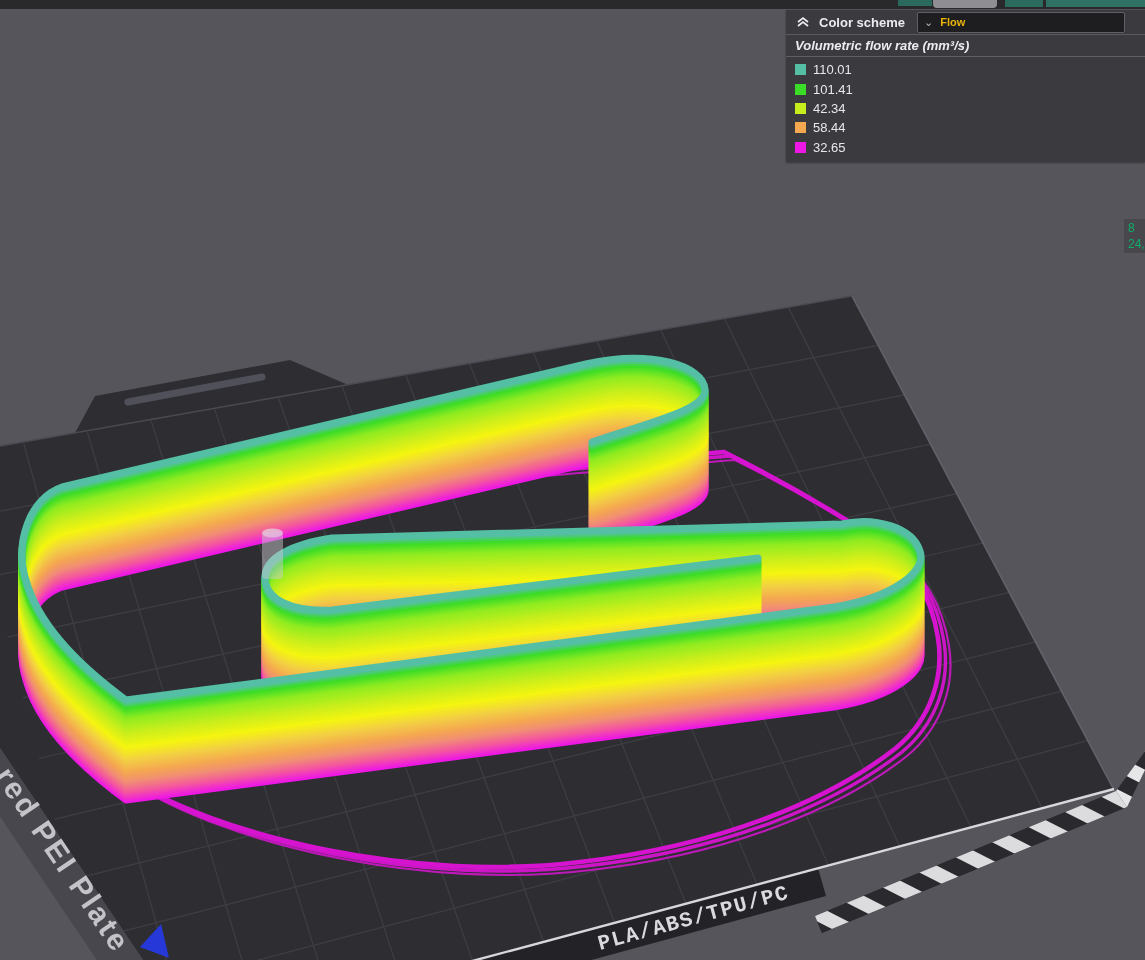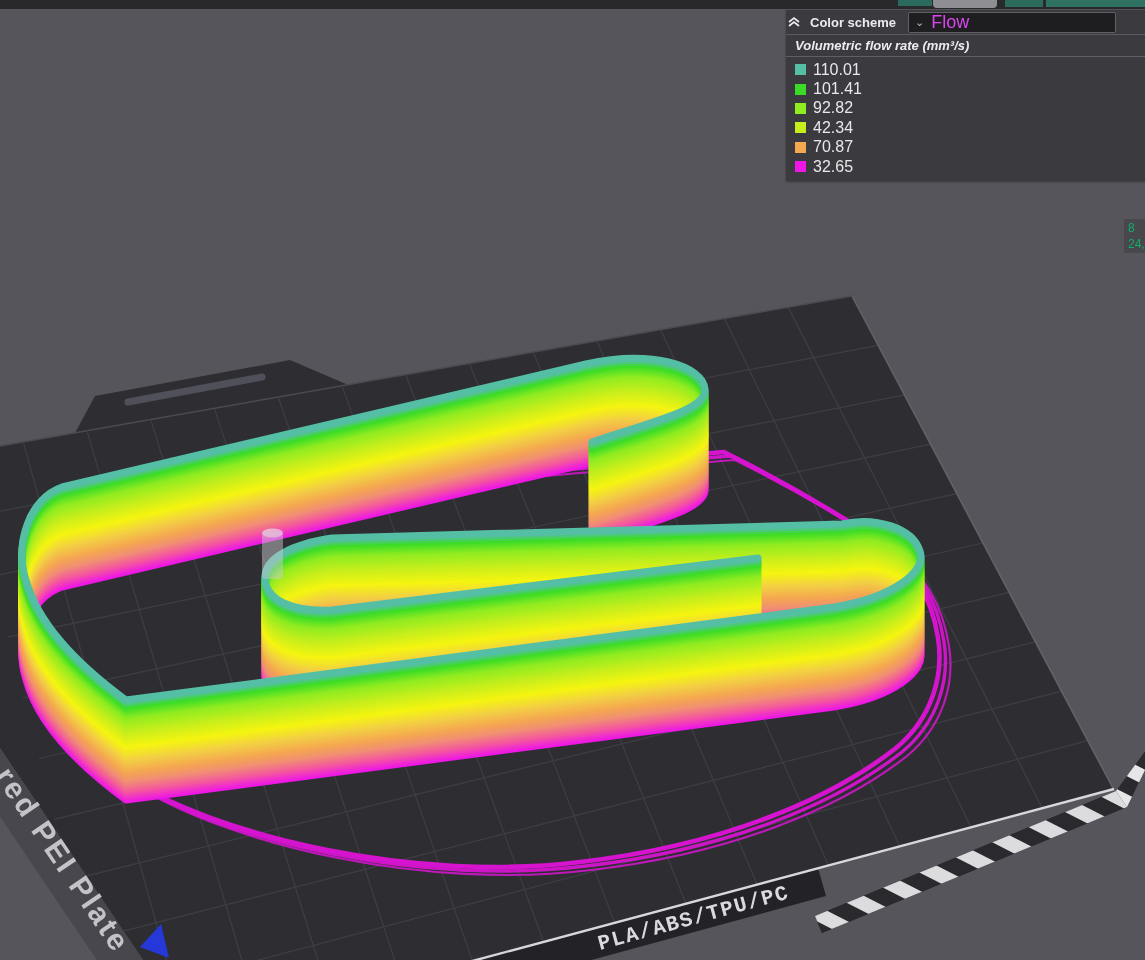--- a/index.html
+++ b/index.html
@@ -5,34 +5,34 @@
   html,body{margin:0;padding:0;background:#222;}
   #stage{position:relative;width:1145px;height:960px;overflow:hidden;
          background:#55555B;font-family:"Liberation Sans",sans-serif;}
   svg text{user-select:none;}
   
   #topbar{position:absolute;left:0;top:0;width:1145px;height:9px;background:#29292C;z-index:5;}
   #topbar .frag{position:absolute;top:0;}
   
   #legend-panel{position:absolute;left:786px;top:10px;width:359px;background:#3A3A3F;
     z-index:6;color:#ECECEF;box-shadow:0 1px 2px rgba(0,0,0,.35);}
-  .lp-header{display:flex;align-items:center;height:24px;}
+  .lp-header{display:flex;align-items:center;height:24px;padding-left:9px;}
   .lp-collapse{width:16px;height:16px;display:inline-block;cursor:pointer;}
   .lp-title{font-size:13px;font-weight:bold;margin-left:8px;white-space:nowrap;}
   .lp-dd{margin-left:12px;flex:0 0 auto;width:200px;height:19px;background:#1E1E21;
     border:1px solid #606066;border-radius:2px;display:flex;align-items:center;
     padding-left:6px;cursor:pointer;}
   .lp-dd .chev{color:#B9B9BE;font-size:11px;margin-right:7px;line-height:1;}
-  .lp-dd .val{font-size:18px;color:#d946ef;}
+  .lp-dd .val{font-size:11px;color:#eab308;font-weight:bold;}
   .lp-sub{border-top:1px solid #5A5A61;border-bottom:1px solid #5F5F66;
     font-size:13px;font-weight:bold;padding:3px 0 3px 9px;font-style:italic;}
   .lp-rows{padding:3px 0 5px 9px;}
   .lp-row{display:flex;align-items:center;height:19.4px;}
   .lp-swatch{width:11px;height:11px;flex:0 0 11px;margin-right:7px;}
-  .lp-val{font-size:16px;color:#E8E8EA;}
+  .lp-val{font-size:13px;color:#E8E8EA;}
   
   #info-box{position:absolute;left:1124px;top:219px;width:30px;height:34px;
     background:#47474C;z-index:6;font-size:12px;line-height:16px;
     text-align:left;padding:1px 0 0 4px;box-sizing:border-box;}
 </style>
 </head>
 <body>
 
 <div id="stage">
 
@@ -191,30 +191,26 @@
     <div class="lp-rows" id="legend-rows">
         <div class="lp-row">
           <span class="lp-swatch" style="background: rgb(85, 191, 165);"></span>
           <span class="lp-val">110.01</span>
         </div>
         <div class="lp-row">
           <span class="lp-swatch" style="background: rgb(59, 220, 39);"></span>
           <span class="lp-val">101.41</span>
         </div>
         <div class="lp-row">
-          <span class="lp-swatch" style="background: rgb(143, 236, 32);"></span>
-          <span class="lp-val">92.82</span>
-        </div>
-        <div class="lp-row">
           <span class="lp-swatch" style="background: rgb(198, 238, 28);"></span>
           <span class="lp-val">42.34</span>
         </div>
         <div class="lp-row">
           <span class="lp-swatch" style="background: rgb(244, 168, 79);"></span>
-          <span class="lp-val">70.87</span>
+          <span class="lp-val">58.44</span>
         </div>
         <div class="lp-row">
           <span class="lp-swatch" style="background: rgb(238, 23, 229);"></span>
           <span class="lp-val">32.65</span>
         </div>
       </div>
   </div>
 
   
   <div id="info-box" style="color: rgb(15, 175, 107);">

